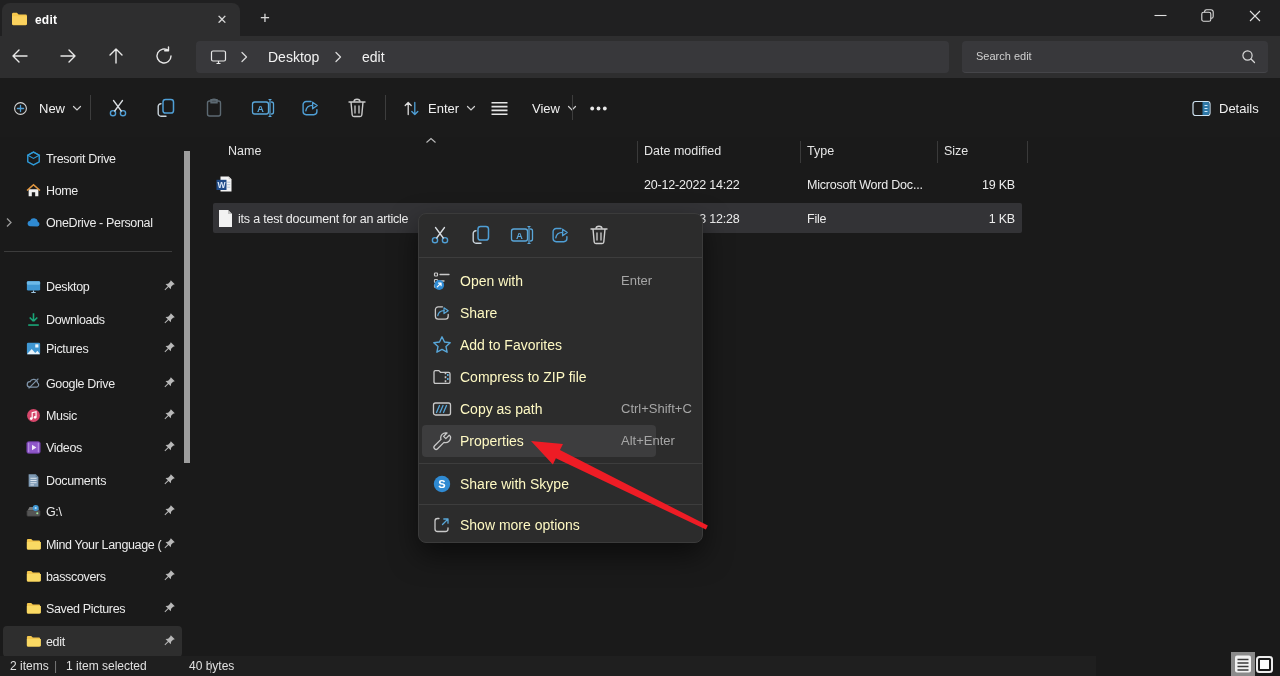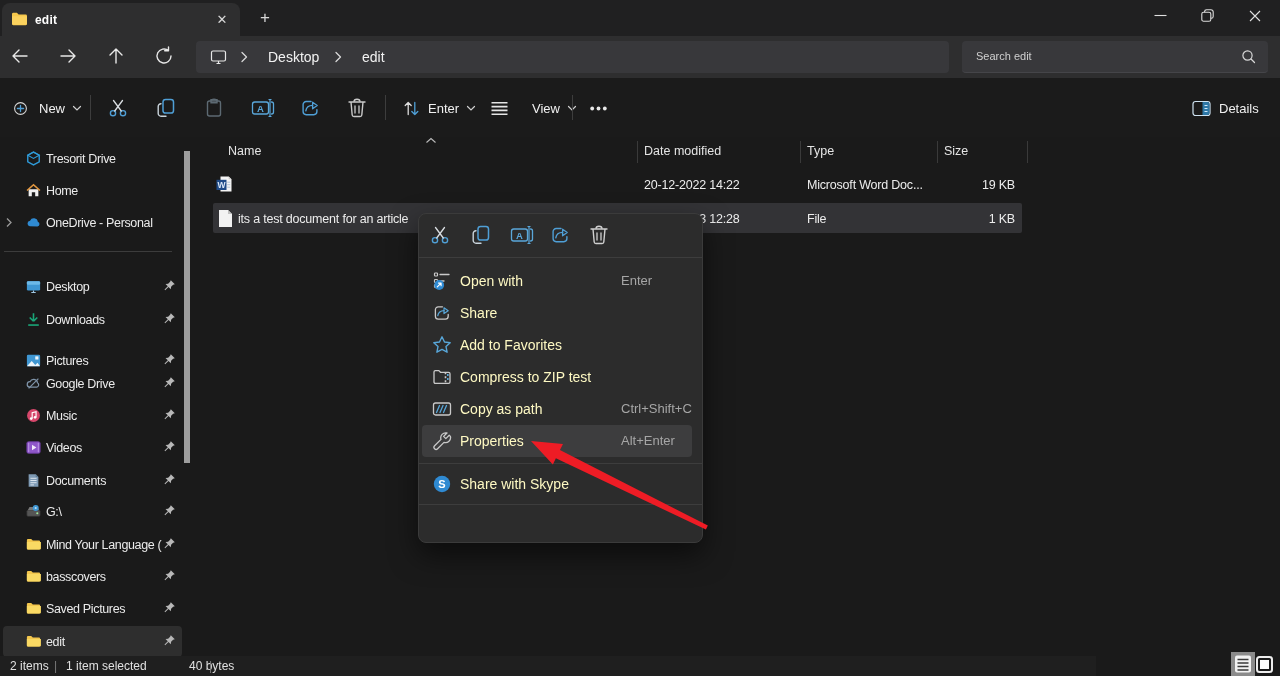--- a/index.html
+++ b/index.html
@@ -56,21 +56,21 @@
 
 
 .statusbar { position:absolute; left:0; top:656px; width:1096px; height:20px; background:#1f1f1f; font-size:12px; color:#e0e0e0; }
 .statusbar span { position:absolute; top:3px; }
 
 
 .ctxmenu { position:absolute; left:418px; top:213px; width:285px; height:330px; background:#2c2c2c; border:1px solid #3b3b3b; border-radius:8px; box-shadow:0 12px 28px rgba(0,0,0,.55); }
 .mico { position:absolute; top:224px; width:24px; height:24px; }
 .msep { position:absolute; left:419px; width:283px; height:1px; background:#3d3d3d; }
 .mitem { position:absolute; left:418px; width:285px; height:32px; }
-.mitem.hl { left:422px; width:270px; background:#3d3d3e; border-radius:4px; }
+.mitem.hl { left:422px; width:234px; background:#3d3d3e; border-radius:4px; }
 .mitem .ic { position:absolute; left:14px; top:6px; width:20px; height:20px; }
 .mitem.hl .ic { left:10px; }
 .mitem .mtxt { position:absolute; left:42px; top:8px; font-size:14px; color:#fef9c3; }
 .mitem.hl .mtxt { left:38px; }
 .mitem .msc { position:absolute; left:203px; top:8px; font-size:13px; color:#a6a6a6; }
 .mitem.hl .msc { left:199px; }
 </style>
 </head>
 <body>
 <div id="app">
@@ -264,21 +264,21 @@
     <div class="srow" style="top:167px;">
         <svg class="sic" width="17" height="17" viewBox="0 0 17 17">
           <path d="M8.5 1.5 v9 M8.5 10.5 l-4.3-4.3 M8.5 10.5 l4.3-4.3" stroke="#1aa779" stroke-width="1.8" fill="none"></path>
           <path d="M2.5 14.8 h12" stroke="#1aa779" stroke-width="1.8"></path>
         </svg>
         <span class="stxt">Downloads</span>
         <svg class="pin" width="13" height="13" viewBox="0 0 13 13">
           <path d="M7.8 1.2 l4 4 -1.7.5 -2 2 -.3 2.6 -2.3-2.3 -3.3 3.3 -.7-.7 3.3-3.3 -2.3-2.3 2.6-.3 2-2 z" fill="#b8b8b8"></path>
         </svg>
       </div>
-    <div class="srow" style="top:208px;">
+    <div class="srow" style="top:196px;">
         <svg class="sic" width="17" height="17" viewBox="0 0 17 17">
           <rect x="1" y="2" width="15" height="13" rx="1.5" fill="#3f97d3"></rect>
           <path d="M1 15 l5.5-6 4 4.5 2.5-2.5 3 4 z" fill="#eaf4fb"></path>
           <rect x="10.5" y="3.8" width="3.6" height="3.6" fill="#eaf4fb"></rect>
         </svg>
         <span class="stxt">Pictures</span>
         <svg class="pin" width="13" height="13" viewBox="0 0 13 13">
           <path d="M7.8 1.2 l4 4 -1.7.5 -2 2 -.3 2.6 -2.3-2.3 -3.3 3.3 -.7-.7 3.3-3.3 -2.3-2.3 2.6-.3 2-2 z" fill="#b8b8b8"></path>
         </svg>
       </div>
@@ -493,21 +493,21 @@
         <path d="M10 1.8 l2.5 5.2 5.7.7 -4.2 3.9 1.1 5.6 -5.1-2.8 -5.1 2.8 1.1-5.6 -4.2-3.9 5.7-.7 z" fill="none" stroke="#58a6d8" stroke-width="1.4" stroke-linejoin="round"></path>
       </svg>
       <span class="mtxt">Add to Favorites</span>
     </div>
   <div class="mitem" style="top:361px;">
       <svg class="ic" width="20" height="20" viewBox="0 0 20 20">
         <path d="M2 5 q0-1.4 1.4-1.4 h3.4 l1.7 1.7 h8.1 q1.4 0 1.4 1.4 v8.3 q0 1.4-1.4 1.4 H3.4 q-1.4 0-1.4-1.4 z" fill="none" stroke="#c9c9c9" stroke-width="1.3"></path>
         <path d="M13.5 5.3 v2 m0 2 v2 m0 2 v2" stroke="#c9c9c9" stroke-width="1.6"></path>
         <path d="M15.8 7 v2 m0 2 v2" stroke="#58a6d8" stroke-width="1.6"></path>
       </svg>
-      <span class="mtxt">Compress to ZIP test</span>
+      <span class="mtxt">Compress to ZIP file</span>
     </div>
   <div class="mitem" style="top:393px;">
       <svg class="ic" width="20" height="20" viewBox="0 0 20 20">
         <rect x="1.5" y="4" width="17" height="12" rx="2" fill="none" stroke="#c9c9c9" stroke-width="1.3"></rect>
         <path d="M4.5 13.5 l3-7 M8 13.5 l3-7 M11.5 13.5 l3-7" stroke="#58a6d8" stroke-width="1.3" stroke-linecap="round"></path>
       </svg>
       <span class="mtxt">Copy as path</span>
       <span class="msc">Ctrl+Shift+C</span>
     </div>
   <div class="mitem hl" style="top:425px;">
@@ -516,20 +516,27 @@
       </svg>
       <span class="mtxt">Properties</span>
       <span class="msc">Alt+Enter</span>
     </div>
   <div class="mitem" style="top:468px;">
       <svg class="ic" width="20" height="20" viewBox="0 0 20 20">
         <circle cx="10" cy="10" r="8.2" fill="#2f8ad2"></circle>
         <text x="10" y="14" font-size="11" font-weight="bold" fill="#fff" text-anchor="middle" font-family="Liberation Sans">S</text>
       </svg>
       <span class="mtxt">Share with Skype</span>
+    </div>
+  <div class="mitem" style="top:509px;">
+      <svg class="ic" width="20" height="20" viewBox="0 0 20 20">
+        <path d="M7 3.5 H5.5 a2.5 2.5 0 0 0 -2.5 2.5 v8 a2.5 2.5 0 0 0 2.5 2.5 h8 a2.5 2.5 0 0 0 2.5-2.5 V13" fill="none" stroke="#c9c9c9" stroke-width="1.3" stroke-linecap="round"></path>
+        <path d="M10.5 9.5 L16 4 M16 4 h-4.2 M16 4 v4.2" stroke="#58a6d8" stroke-width="1.3" fill="none" stroke-linecap="round" stroke-linejoin="round"></path>
+      </svg>
+      <span class="mtxt">Show more options</span>
     </div>
   <div class="msep" style="top:257px;"></div>
   <div class="msep" style="top:463px;"></div>
   <div class="msep" style="top:504px;"></div>
 
   <svg class="abs" style="left:0; top:0;" width="1280" height="676" viewBox="0 0 1280 676" pointer-events="none">
     <g transform="translate(531,441) rotate(26.2)">
       <polygon points="0,0 30,-11.5 30,-4.6 196,-2.2 196,2.2 30,4.6 30,11.5" fill="#ee1c25"></polygon>
     </g>
   </svg>

